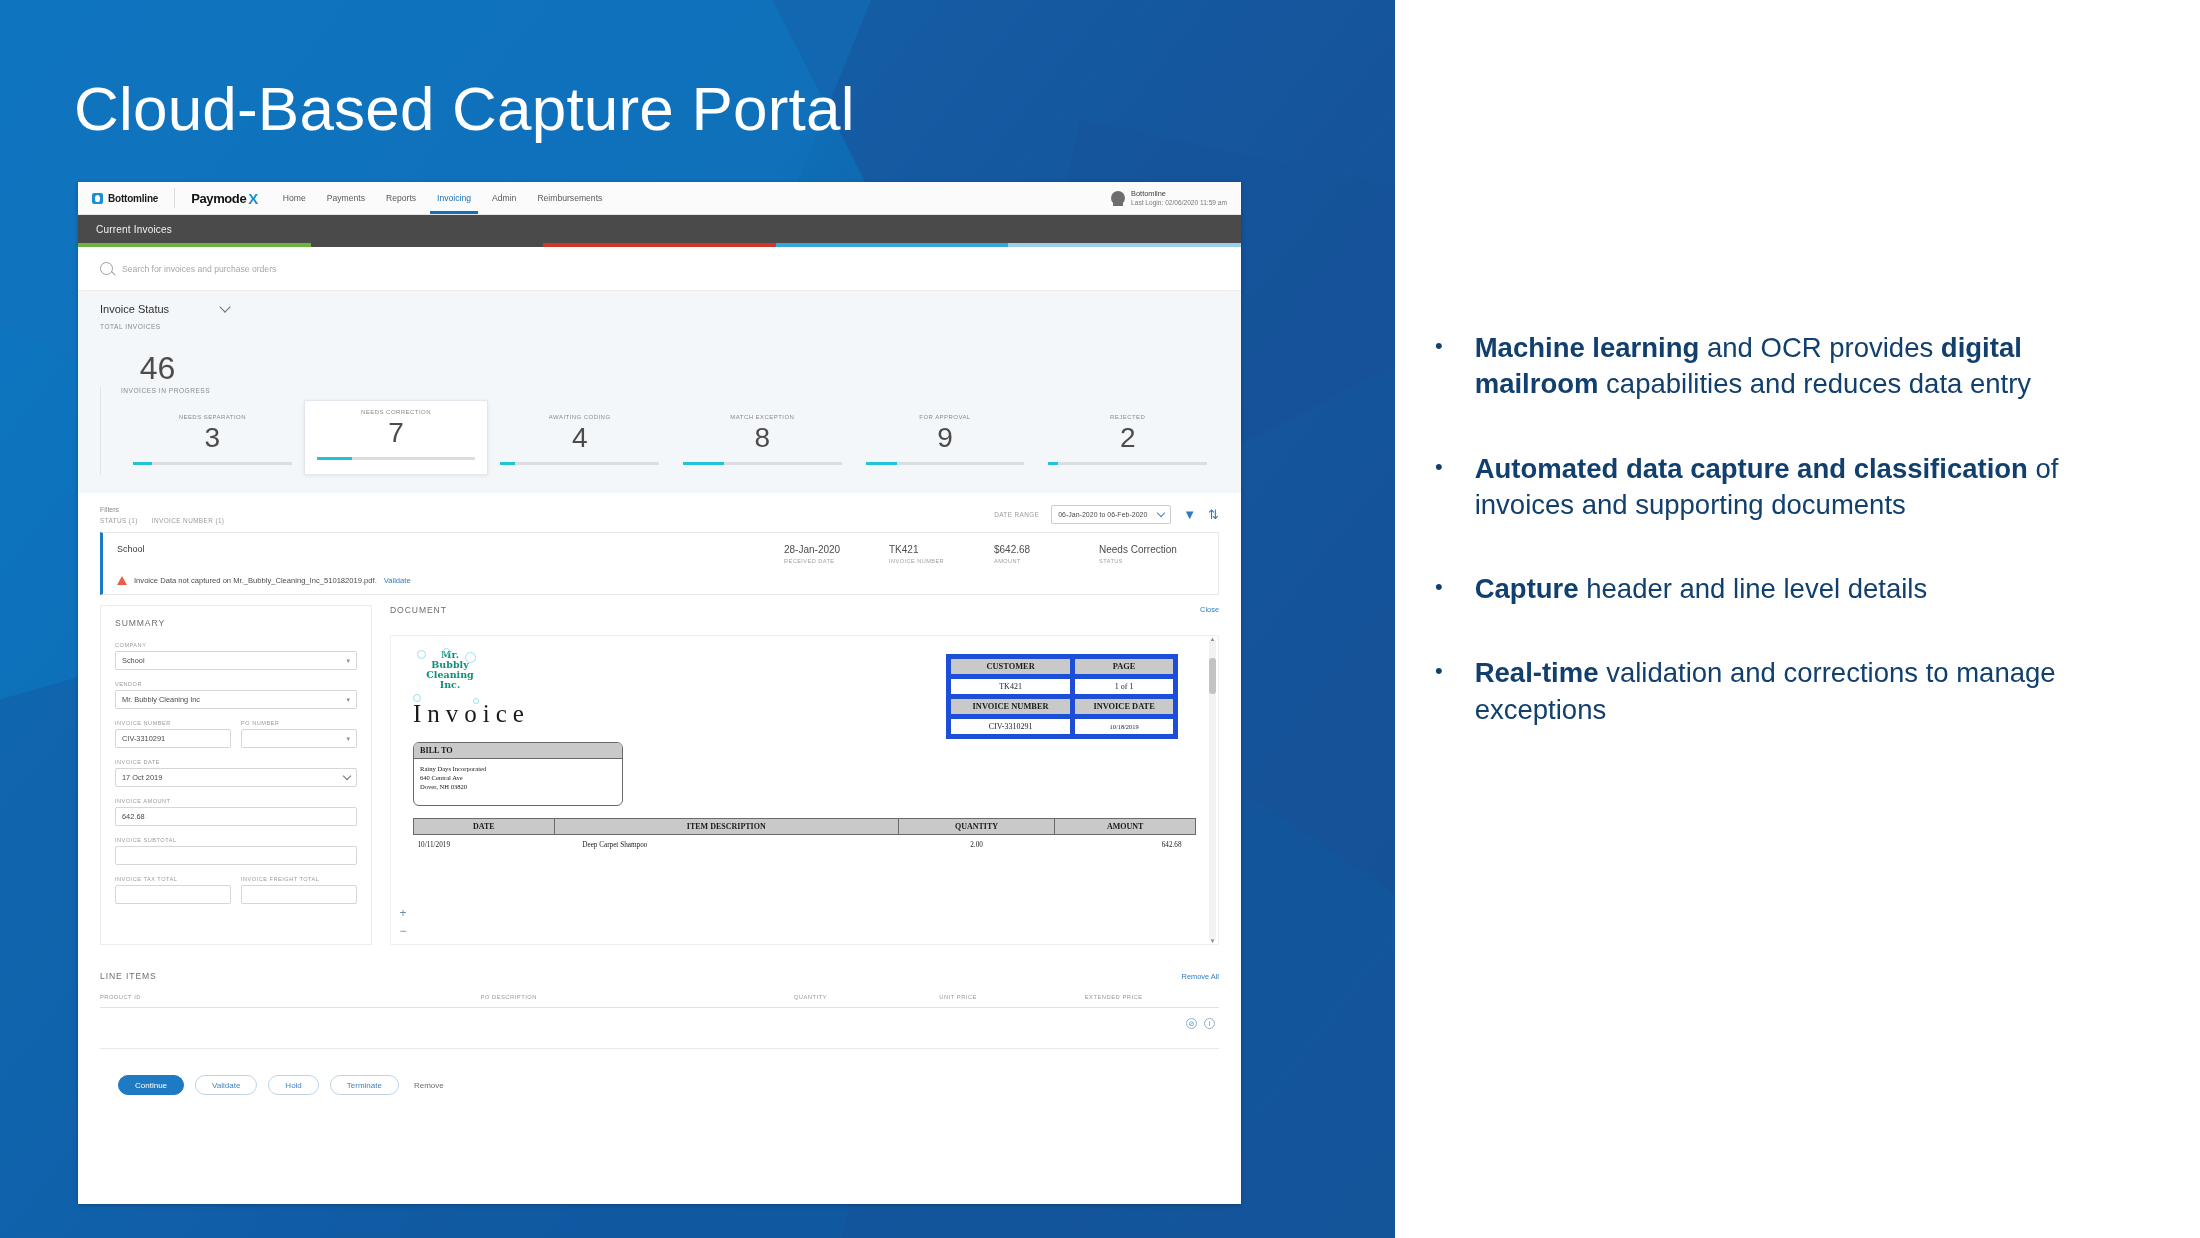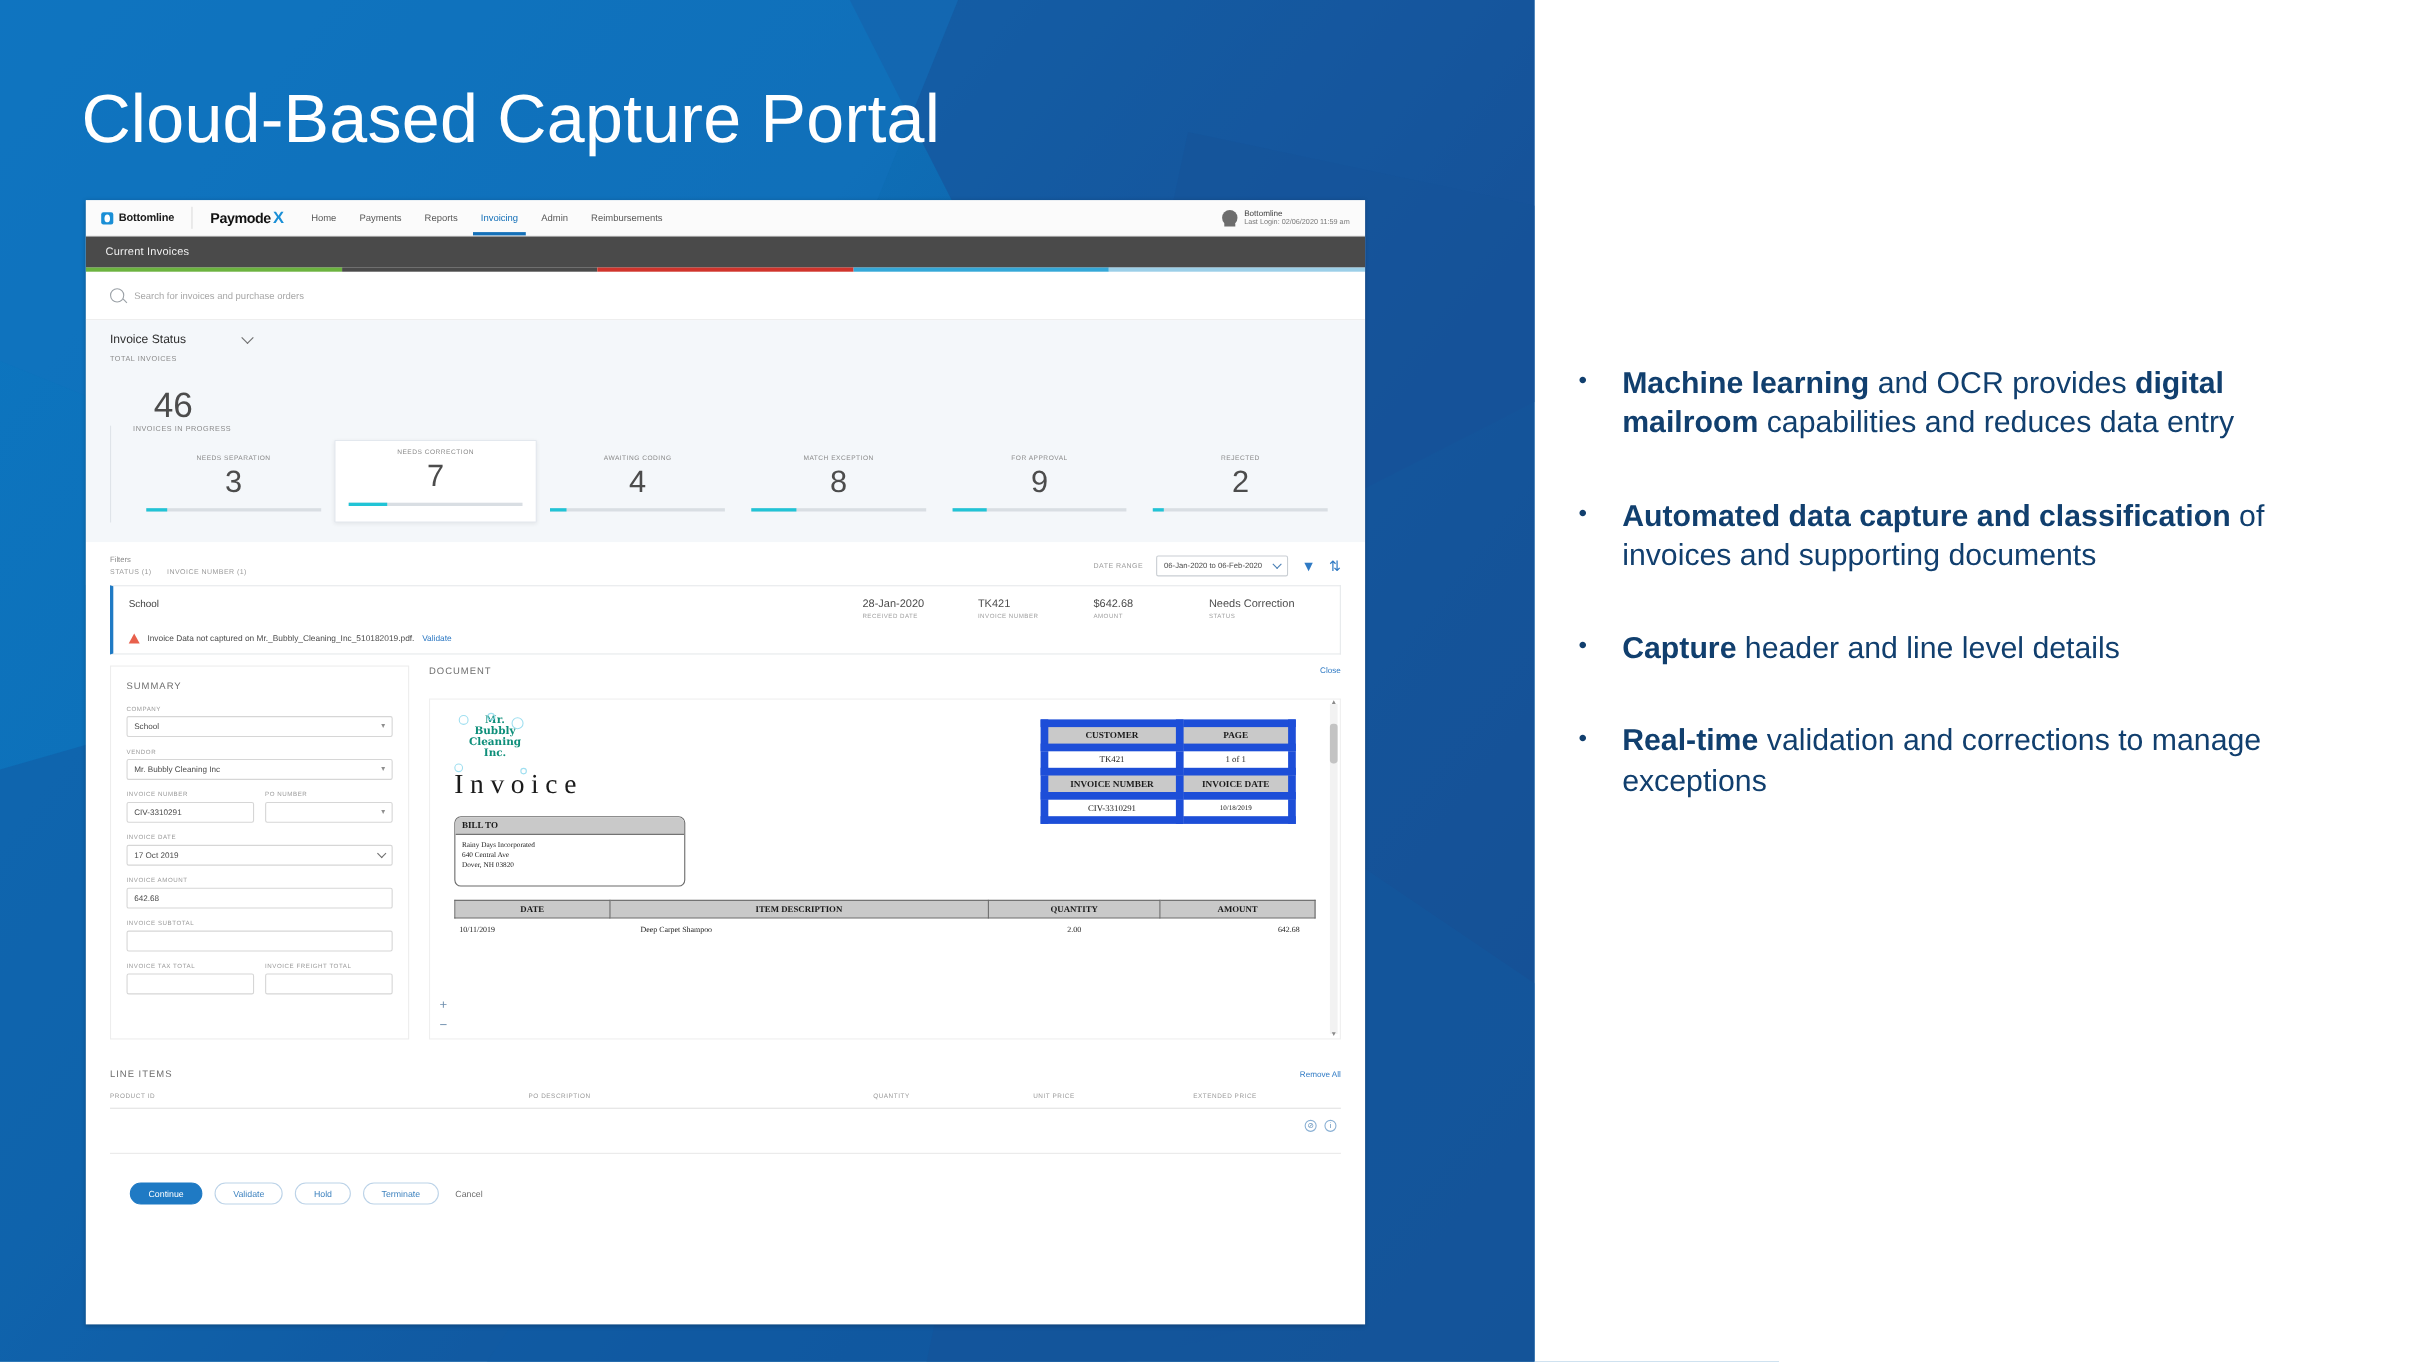--- a/index.html
+++ b/index.html
@@ -308,21 +308,21 @@
   }
   .doc-invoice-word {
     font-family: "Liberation Serif", serif; font-size: 25px; color: #1b1b1b;
     letter-spacing: 6px; margin-top: 10px;
   }
   .meta-table {
     position: absolute; right: 40px; top: 18px; width: 232px;
     border-collapse: collapse; font-family: "Liberation Serif", serif;
   }
   .meta-table td {
-    border: 7px solid #1d4ed8; text-align: center; font-size: 8px;
+    border: 5px solid #1d4ed8; text-align: center; font-size: 8px;
     padding: 3px 2px; color: #1b1b1b;
   }
   .meta-table td.h {
     background: #c9c9c9; font-weight: bold; font-size: 8.4px;
   }
   .addr-row { display: flex; gap: 96px; margin-top: 14px; }
   .addr-box {
     width: 210px; border: 1.2px solid #6a6a6a; border-radius: 6px;
     overflow: hidden; font-family: "Liberation Serif", serif;
   }
@@ -746,21 +746,21 @@
       </div>
     </div>
     <div class="li-ghost"></div>
   </div>
 
   <div class="footer-btns">
     <span class="btn primary">Continue</span>
     <span class="btn ghost">Validate</span>
     <span class="btn ghost">Hold</span>
     <span class="btn ghost">Terminate</span>
-    <span class="btn plain">Cancel</span>
+    <span class="btn plain">Remove</span>
   </div>
 </div>
 
 <div class="bullets">
   <div class="bullet">
     <span class="bullet-dot">•</span>
     <span class="bullet-text"><b>Machine learning</b> and OCR provides <b>digital mailroom</b> capabilities and reduces data entry</span>
   </div>
   <div class="bullet">
     <span class="bullet-dot">•</span>

